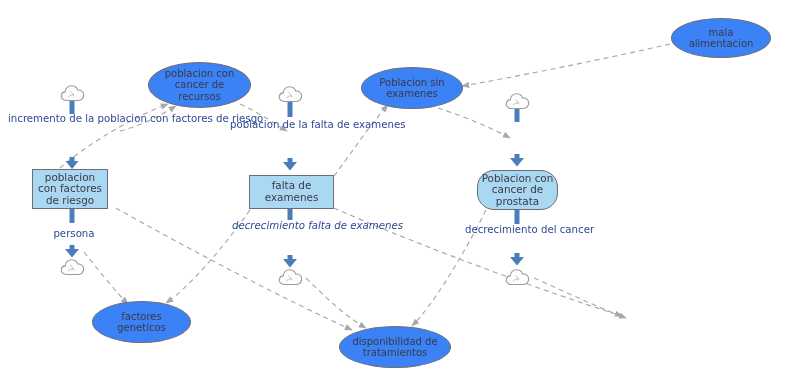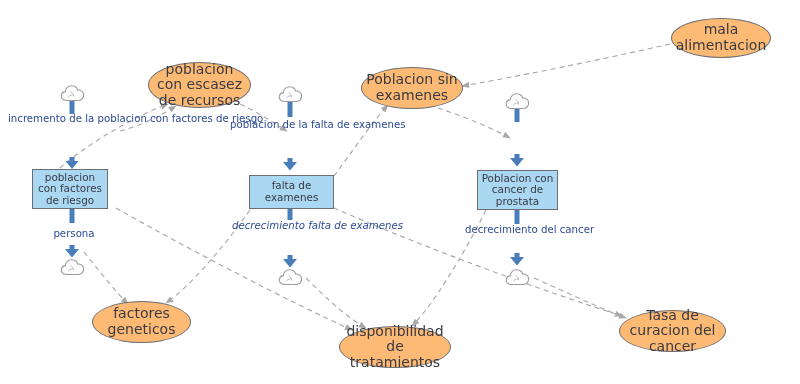--- a/index.html
+++ b/index.html
@@ -28,24 +28,24 @@
     box-sizing: border-box;
     display: flex;
     align-items: center;
     justify-content: center;
     text-align: center;
     color: #3a3a44;
     line-height: 1.12;
     z-index: 5;
   }
   .node-ellipse {
-    background: #fdba74;
+    background: #3b82f6;
     border: 1.3px solid #6d6d72;
     border-radius: 50%;
-    font-size: 14px;
+    font-size: 10px;
   }
   .node-box {
     background: #aad8f2;
     border: 1.6px solid #6d6d72;
     font-size: 10.4px;
   }
   .node span { display: block; padding: 0 3px; }
   .trans-label {
     color: #2c4a94;
     font-size: 10.2px;
@@ -138,52 +138,49 @@
         <path d="M8.5,12.8 C9.8,11.4 11.6,10.6 13.4,10.8 M10.8,7.8 C12.4,8.6 13.4,10.2 13.6,12" fill="none" stroke="#b6b6bc" stroke-width="0.9" stroke-linecap="round"></path>
       </g>
       <g transform="translate(505,268)">
         <path d="M6.5,16.5 C2.6,16.5 0.6,13.6 1.4,10.9 C2,8.8 3.9,7.8 5.2,7.9 C5.2,4.1 8.4,1.6 11.9,1.8 C15,2 17.1,4 17.7,6.2 C20.2,5.6 23.2,7.2 23.6,10.2 C24,13.4 21.8,16.5 18.3,16.5 z" fill="#fdfdfd" stroke="#9a9aa0" stroke-width="1.1" stroke-linejoin="round"></path>
         <path d="M8.5,12.8 C9.8,11.4 11.6,10.6 13.4,10.8 M10.8,7.8 C12.4,8.6 13.4,10.2 13.6,12" fill="none" stroke="#b6b6bc" stroke-width="0.9" stroke-linecap="round"></path>
       </g>
     </g>
   </svg>
 
   <div class="node node-ellipse" style="left:148px; top:62px; width:103px; height:46px;">
-    <span>poblacion con escasez de recursos</span>
+    <span>poblacion con cancer de recursos</span>
   </div>
 
   <div class="node node-ellipse" style="left:361px; top:67px; width:102px; height:42px;">
     <span>Poblacion sin examenes</span>
   </div>
 
   <div class="node node-ellipse" style="left:671px; top:18px; width:100px; height:40px;">
     <span>mala alimentacion</span>
   </div>
 
   <div class="node node-ellipse" style="left:339px; top:326px; width:112px; height:42px;">
     <span>disponibilidad de tratamientos</span>
   </div>
 
   <div class="node node-ellipse" style="left:92px; top:301px; width:99px; height:42px;">
     <span>factores geneticos</span>
   </div>
 
-  <div class="node node-ellipse" style="left:619px; top:310px; width:107px; height:42px;">
-    <span>Tasa de curacion del cancer</span>
-  </div>
 
   <div class="node node-box" style="left:32px; top:169px; width:76px; height:40px;">
     <span>poblacion con factores de riesgo</span>
   </div>
 
   <div class="node node-box" style="left:249px; top:175px; width:85px; height:34px;">
     <span>falta de examenes</span>
   </div>
 
-  <div class="node node-box" style="left:477px; top:170px; width:81px; height:40px;">
+  <div class="node node-box" style="left:477px; top:170px; width:81px; height:40px;border-radius:17px;">
     <span>Poblacion con cancer de prostata</span>
   </div>
 
   <div class="trans-label" style="position:absolute; left:8px; top:113px; width:145px;text-align:center;">
     <span>incremento de la poblacion con factores de riesgo</span>
   </div>
 
   <div class="trans-label" style="position:absolute; left:230px; top:119px; width:120px;">
     <span>poblacion de la falta de examenes</span>
   </div>

